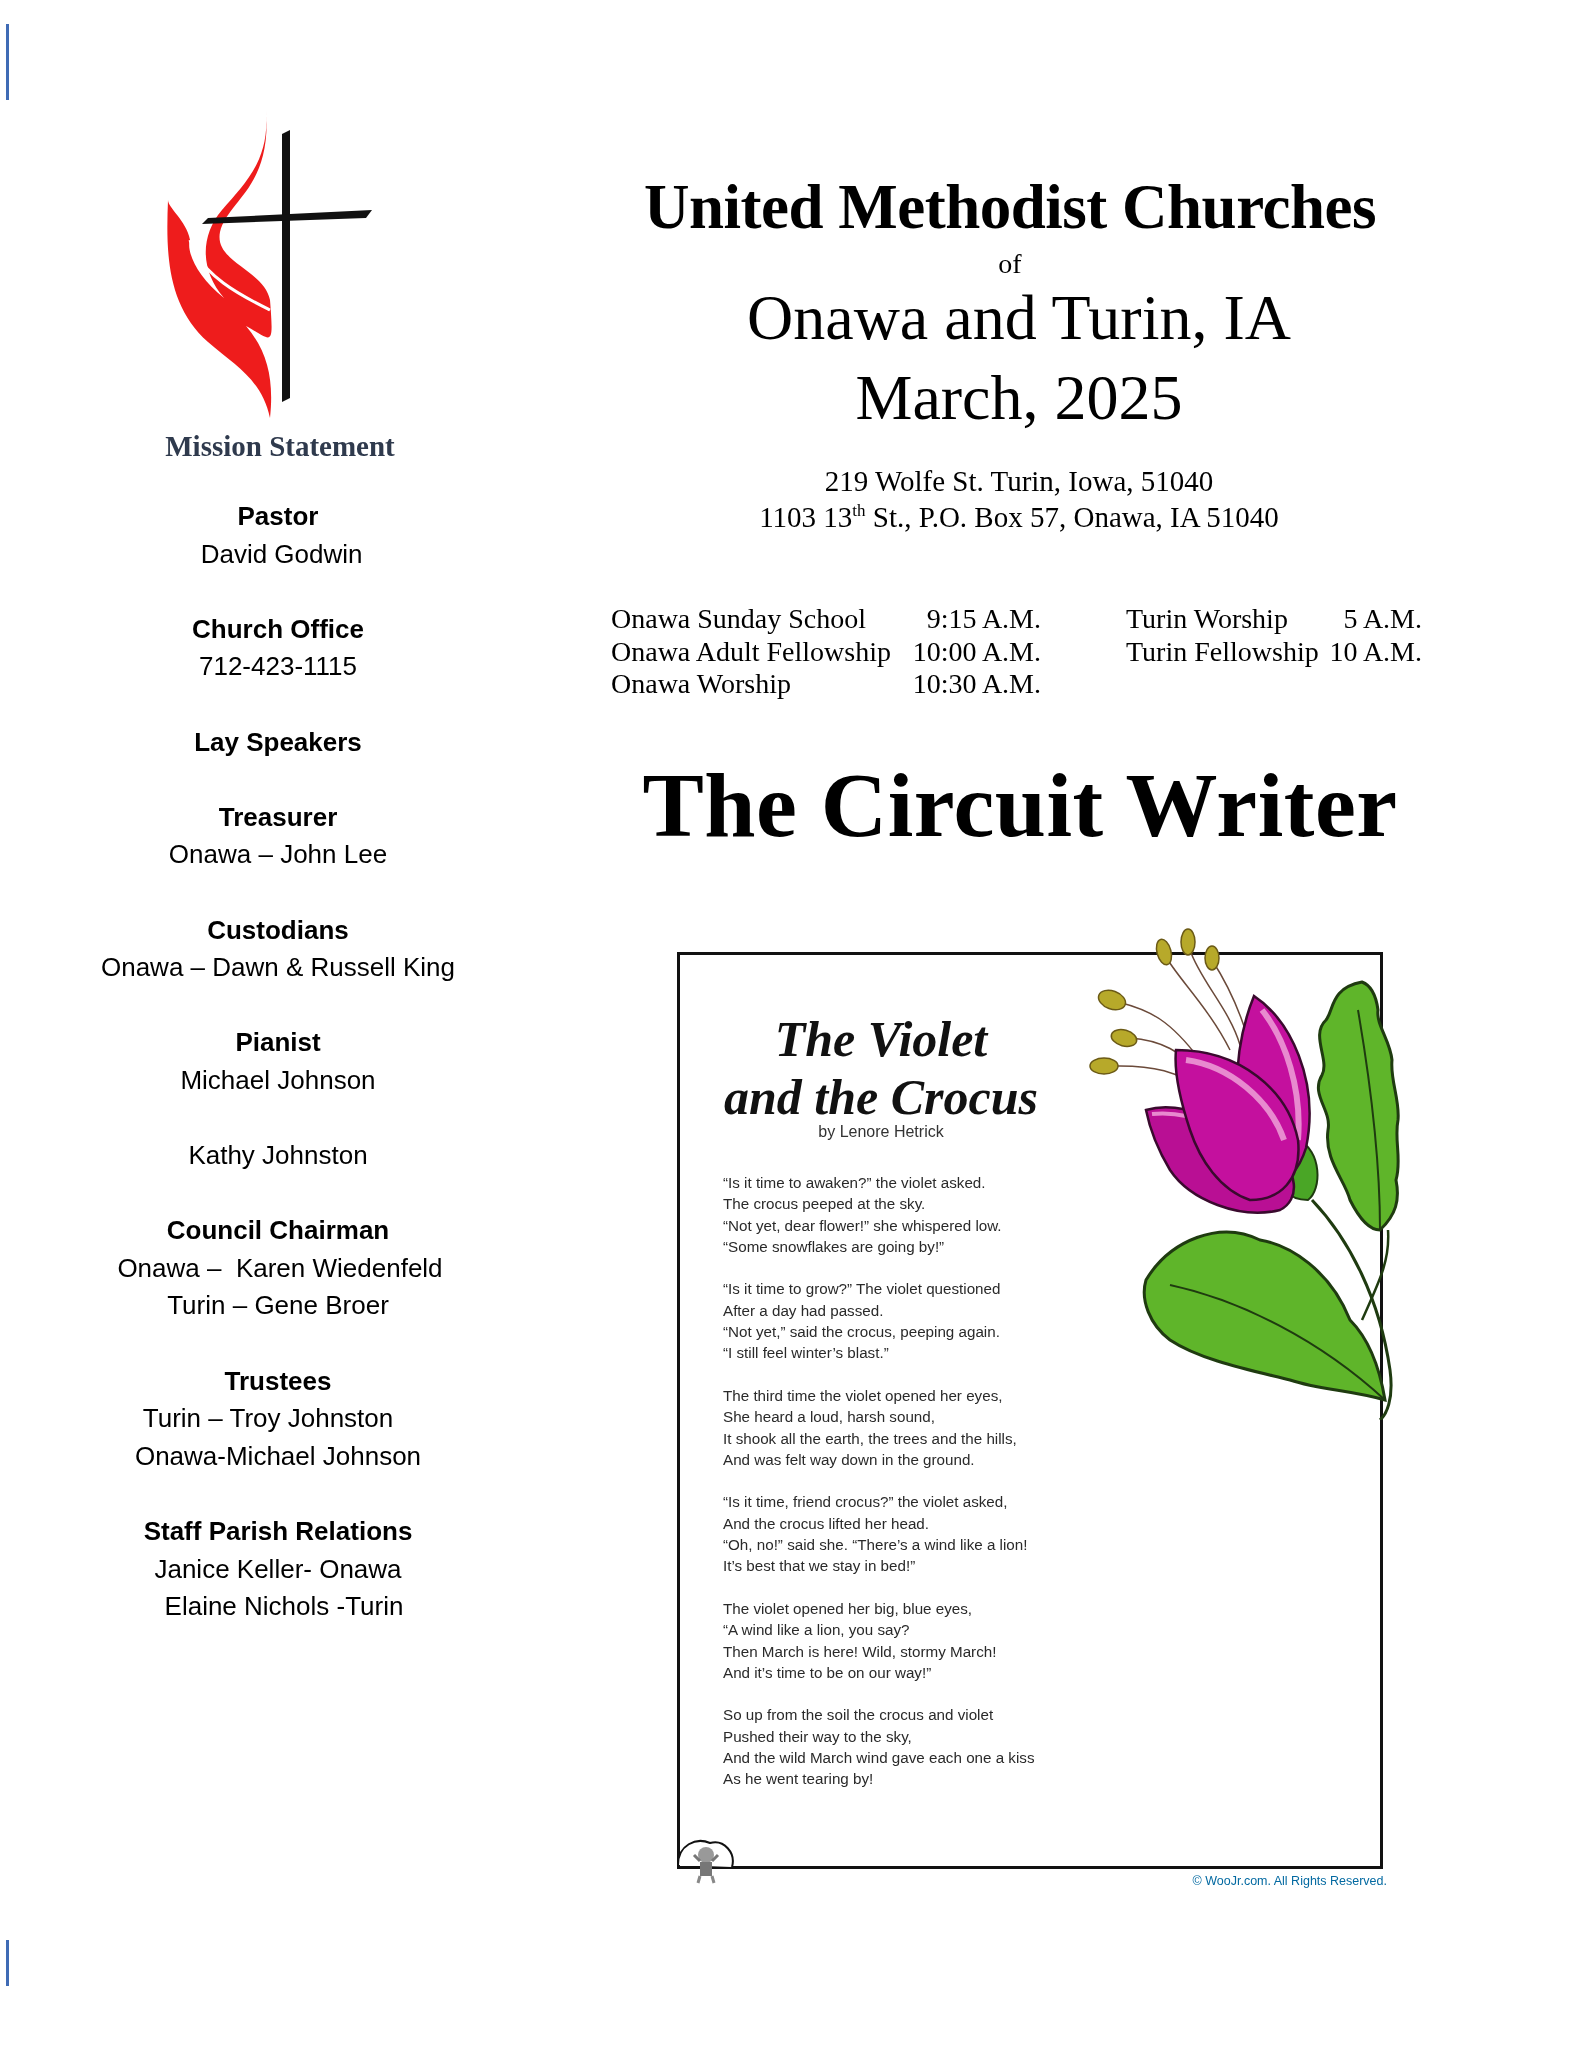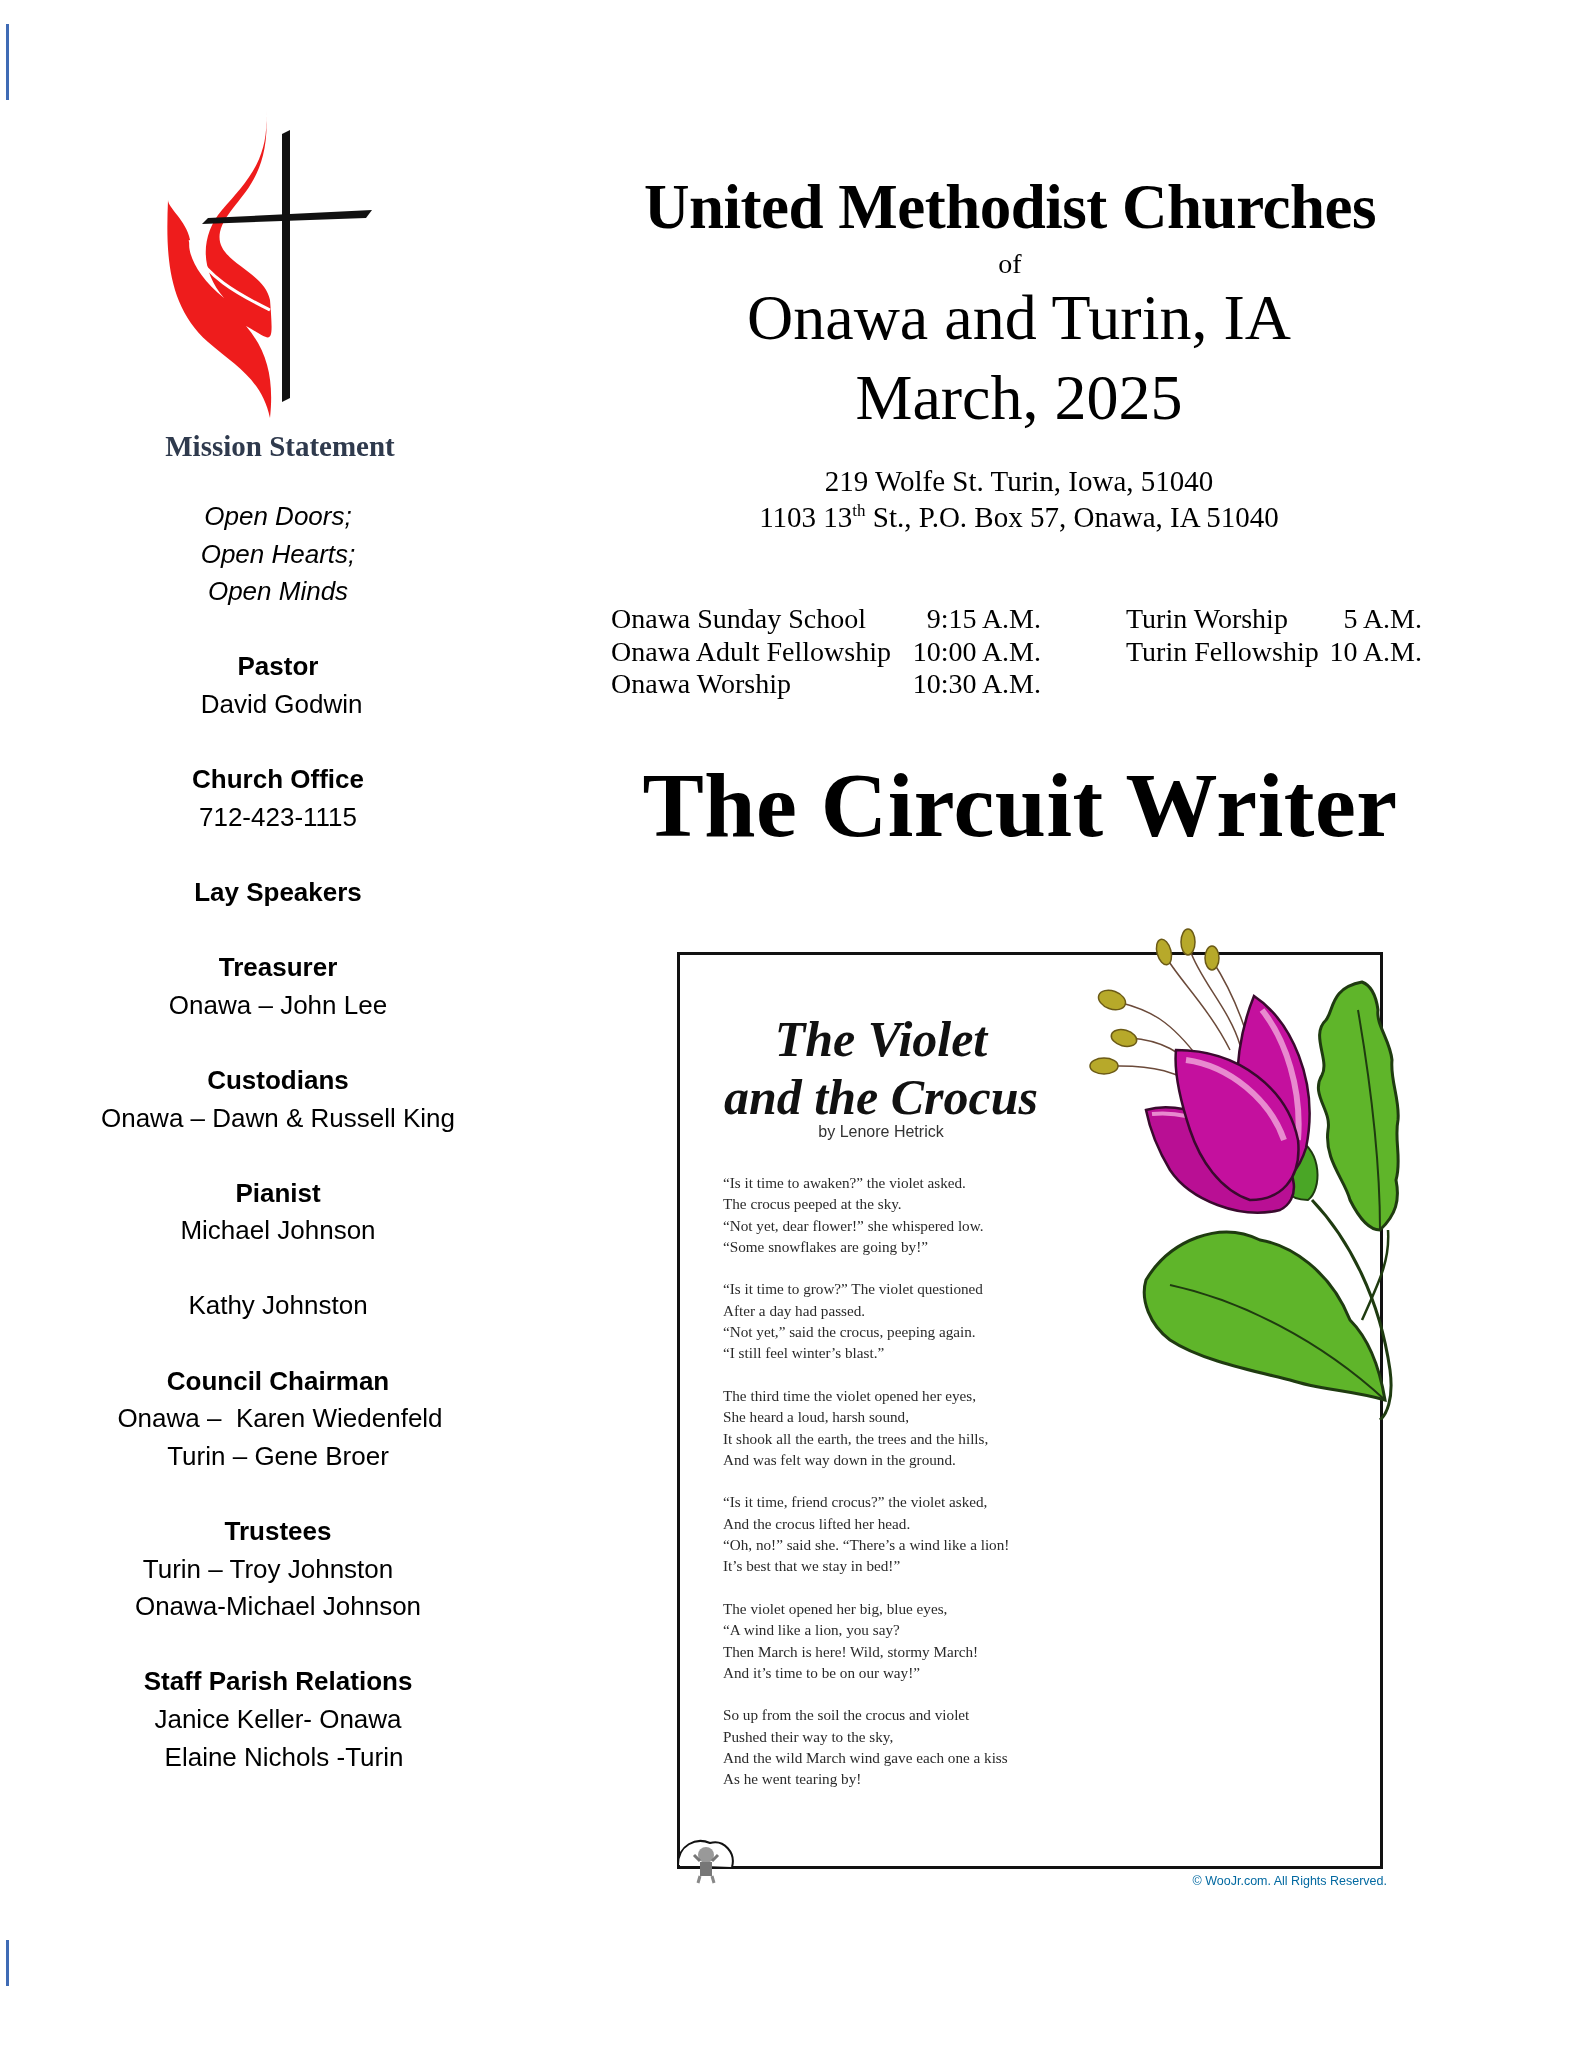--- a/index.html
+++ b/index.html
@@ -62,21 +62,21 @@
     position: absolute; left: 711px; width: 340px; top: 1010px; text-align: center;
     font-family: "Liberation Serif", serif; font-style: italic; font-weight: bold;
     font-size: 50px; line-height: 58px; color: #111;
   }
   .poem-author {
     position: absolute; left: 711px; width: 340px; top: 1123px; text-align: center;
     font-family: "Liberation Sans", sans-serif; font-size: 16px; color: #333;
   }
   .poem-body {
     position: absolute; left: 723px; top: 1172px; width: 420px;
-    font-family: Liberation Serif, serif; font-size: 15.2px; line-height: 21.3px; color: #2a2a2a;
+    font-family: Liberation Sans, sans-serif; font-size: 15.2px; line-height: 21.3px; color: #2a2a2a;
   }
   .poem-body .stanza { margin-bottom: 21.3px; }
   .poem-body .ln { white-space: nowrap; }
 
   .flower { position: absolute; left: 1040px; top: 900px; width: 360px; height: 520px; }
   .kid-icon { position: absolute; left: 676px; top: 1825px; width: 60px; height: 60px; }
   .copyright {
     position: absolute; left: 1170px; width: 217px; top: 1874px; text-align: right;
     font-family: "Liberation Sans", sans-serif; font-size: 12.5px; color: #0369a1;
   }
@@ -93,25 +93,20 @@
     <path d="M116 10 C120 60 96 82 72 110 C50 136 50 170 74 198 C46 176 36 150 40 140 C36 120 18 108 18 100 C16 150 16 205 58 242 C86 266 112 280 120 318 C124 280 118 252 96 226 C122 240 124 250 120 200 C114 170 64 162 70 132 C78 100 122 88 116 10 Z" fill="#ee1c1c"></path>
     <path d="M40 140 C50 176 96 198 120 210" stroke="#fff" stroke-width="3" fill="none"></path>
 
     <polygon points="132,34 140,30 140,298 132,302" fill="#111"></polygon>
     <polygon points="58,118 222,110 216,118 52,124" fill="#111"></polygon>
   </svg>
 </div>
 <div class="mission-title">Mission Statement</div>
 
 <div class="sidebar">
-  <div class="group motto">
-    <div class="line">Open Doors;</div>
-    <div class="line">Open Hearts;</div>
-    <div class="line">Open Minds</div>
-  </div>
   <div class="group">
     <div class="h">Pastor</div>
     <div class="line"> David Godwin</div>
   </div>
   <div class="group">
     <div class="h">Church Office</div>
     <div class="line">712-423-1115</div>
   </div>
   <div class="group">
     <div class="h">Lay Speakers</div>

